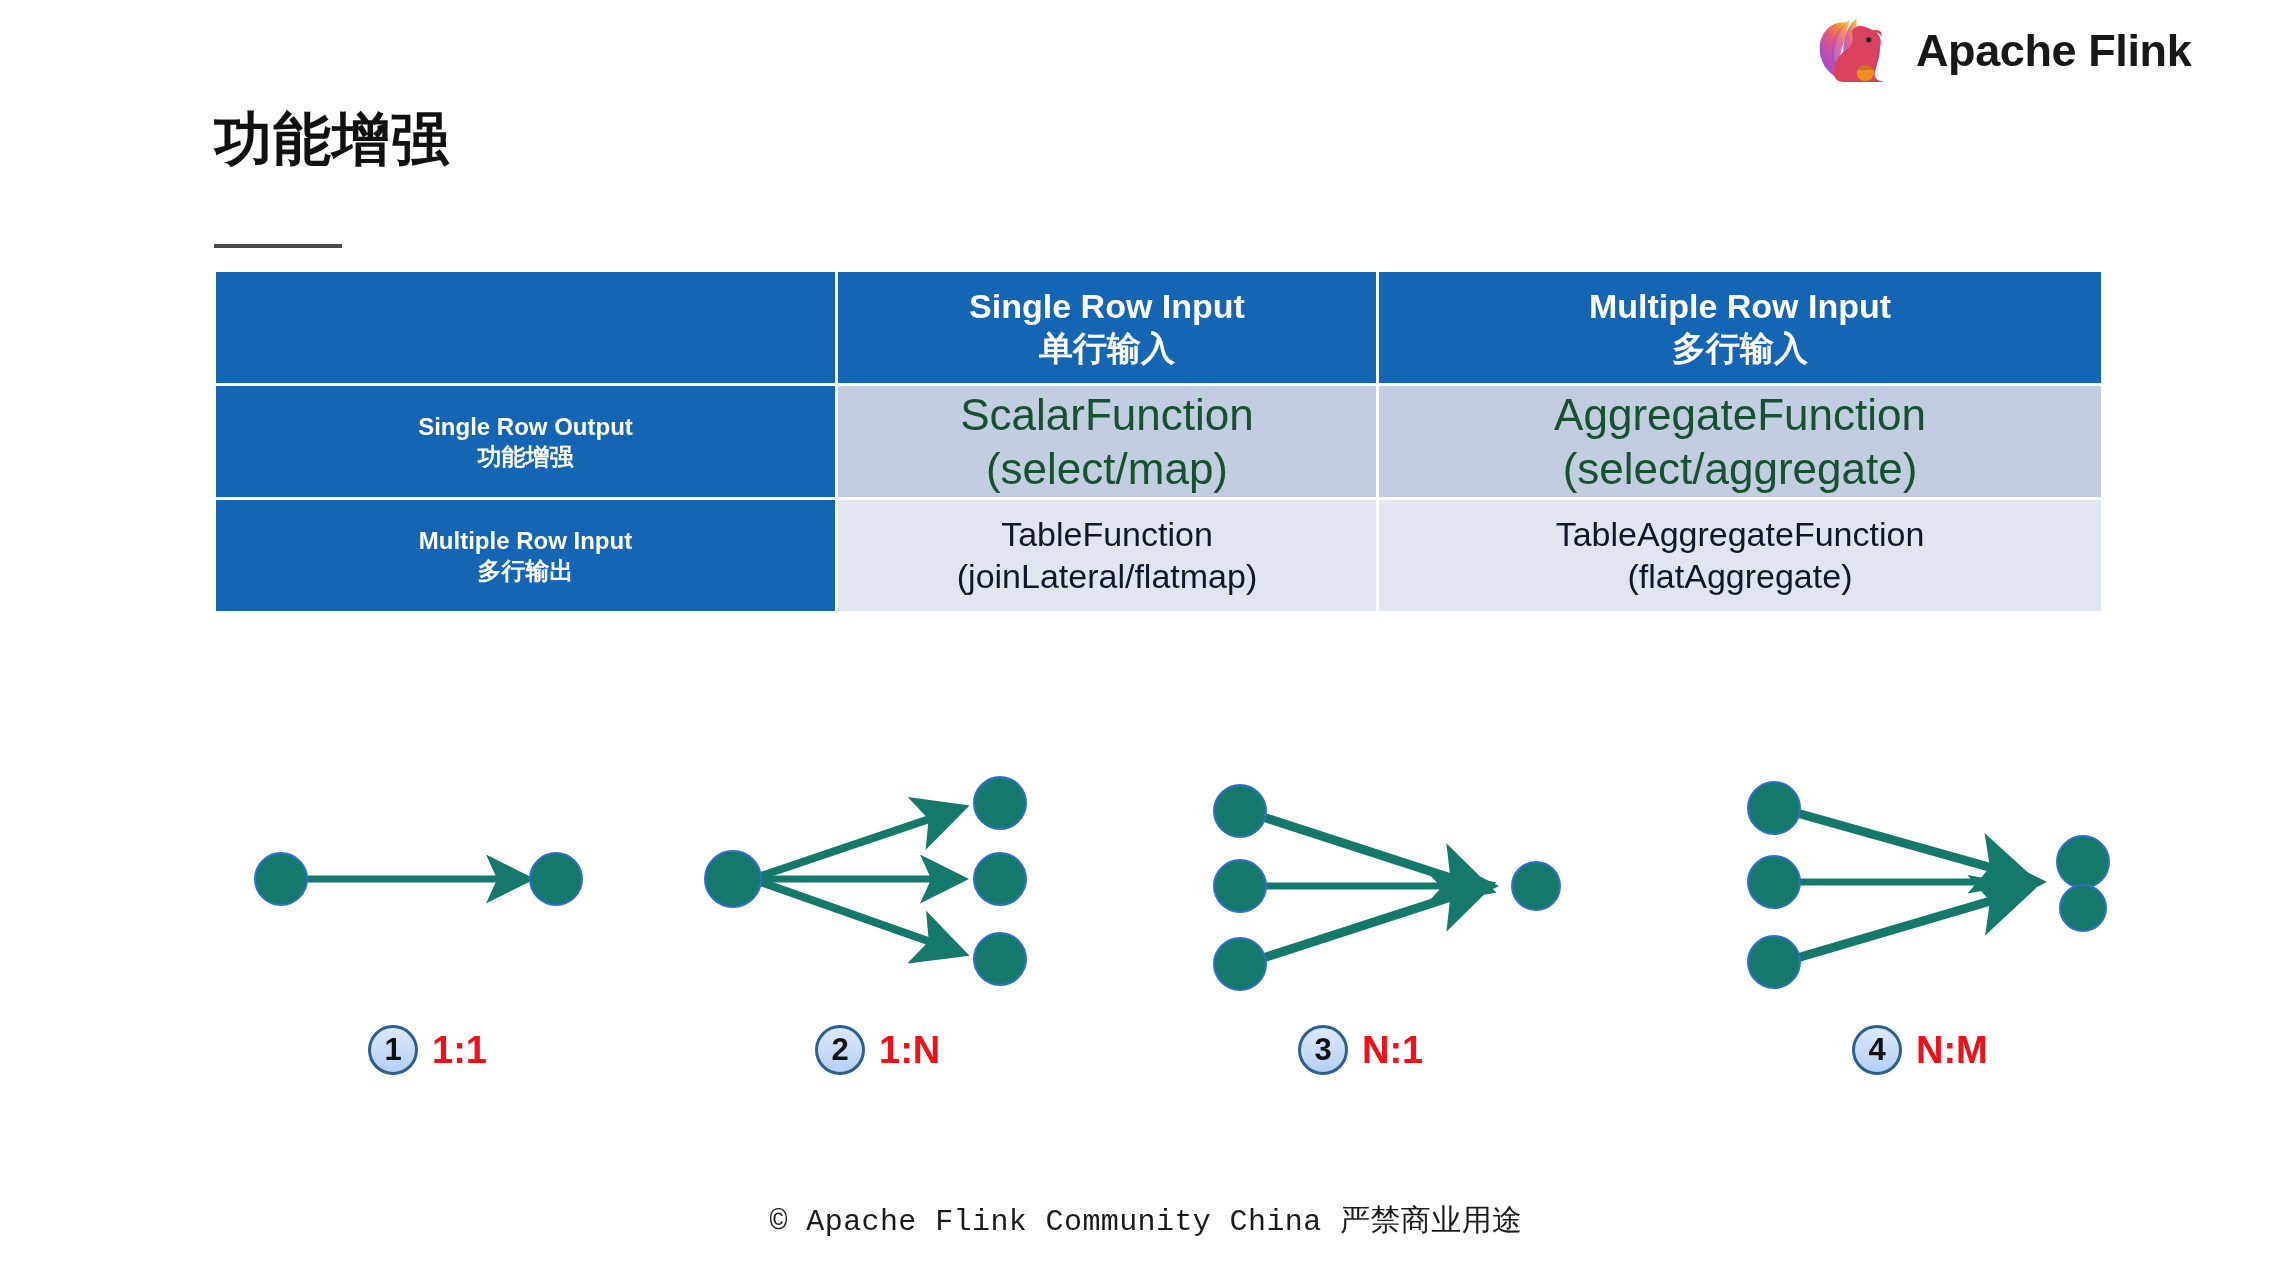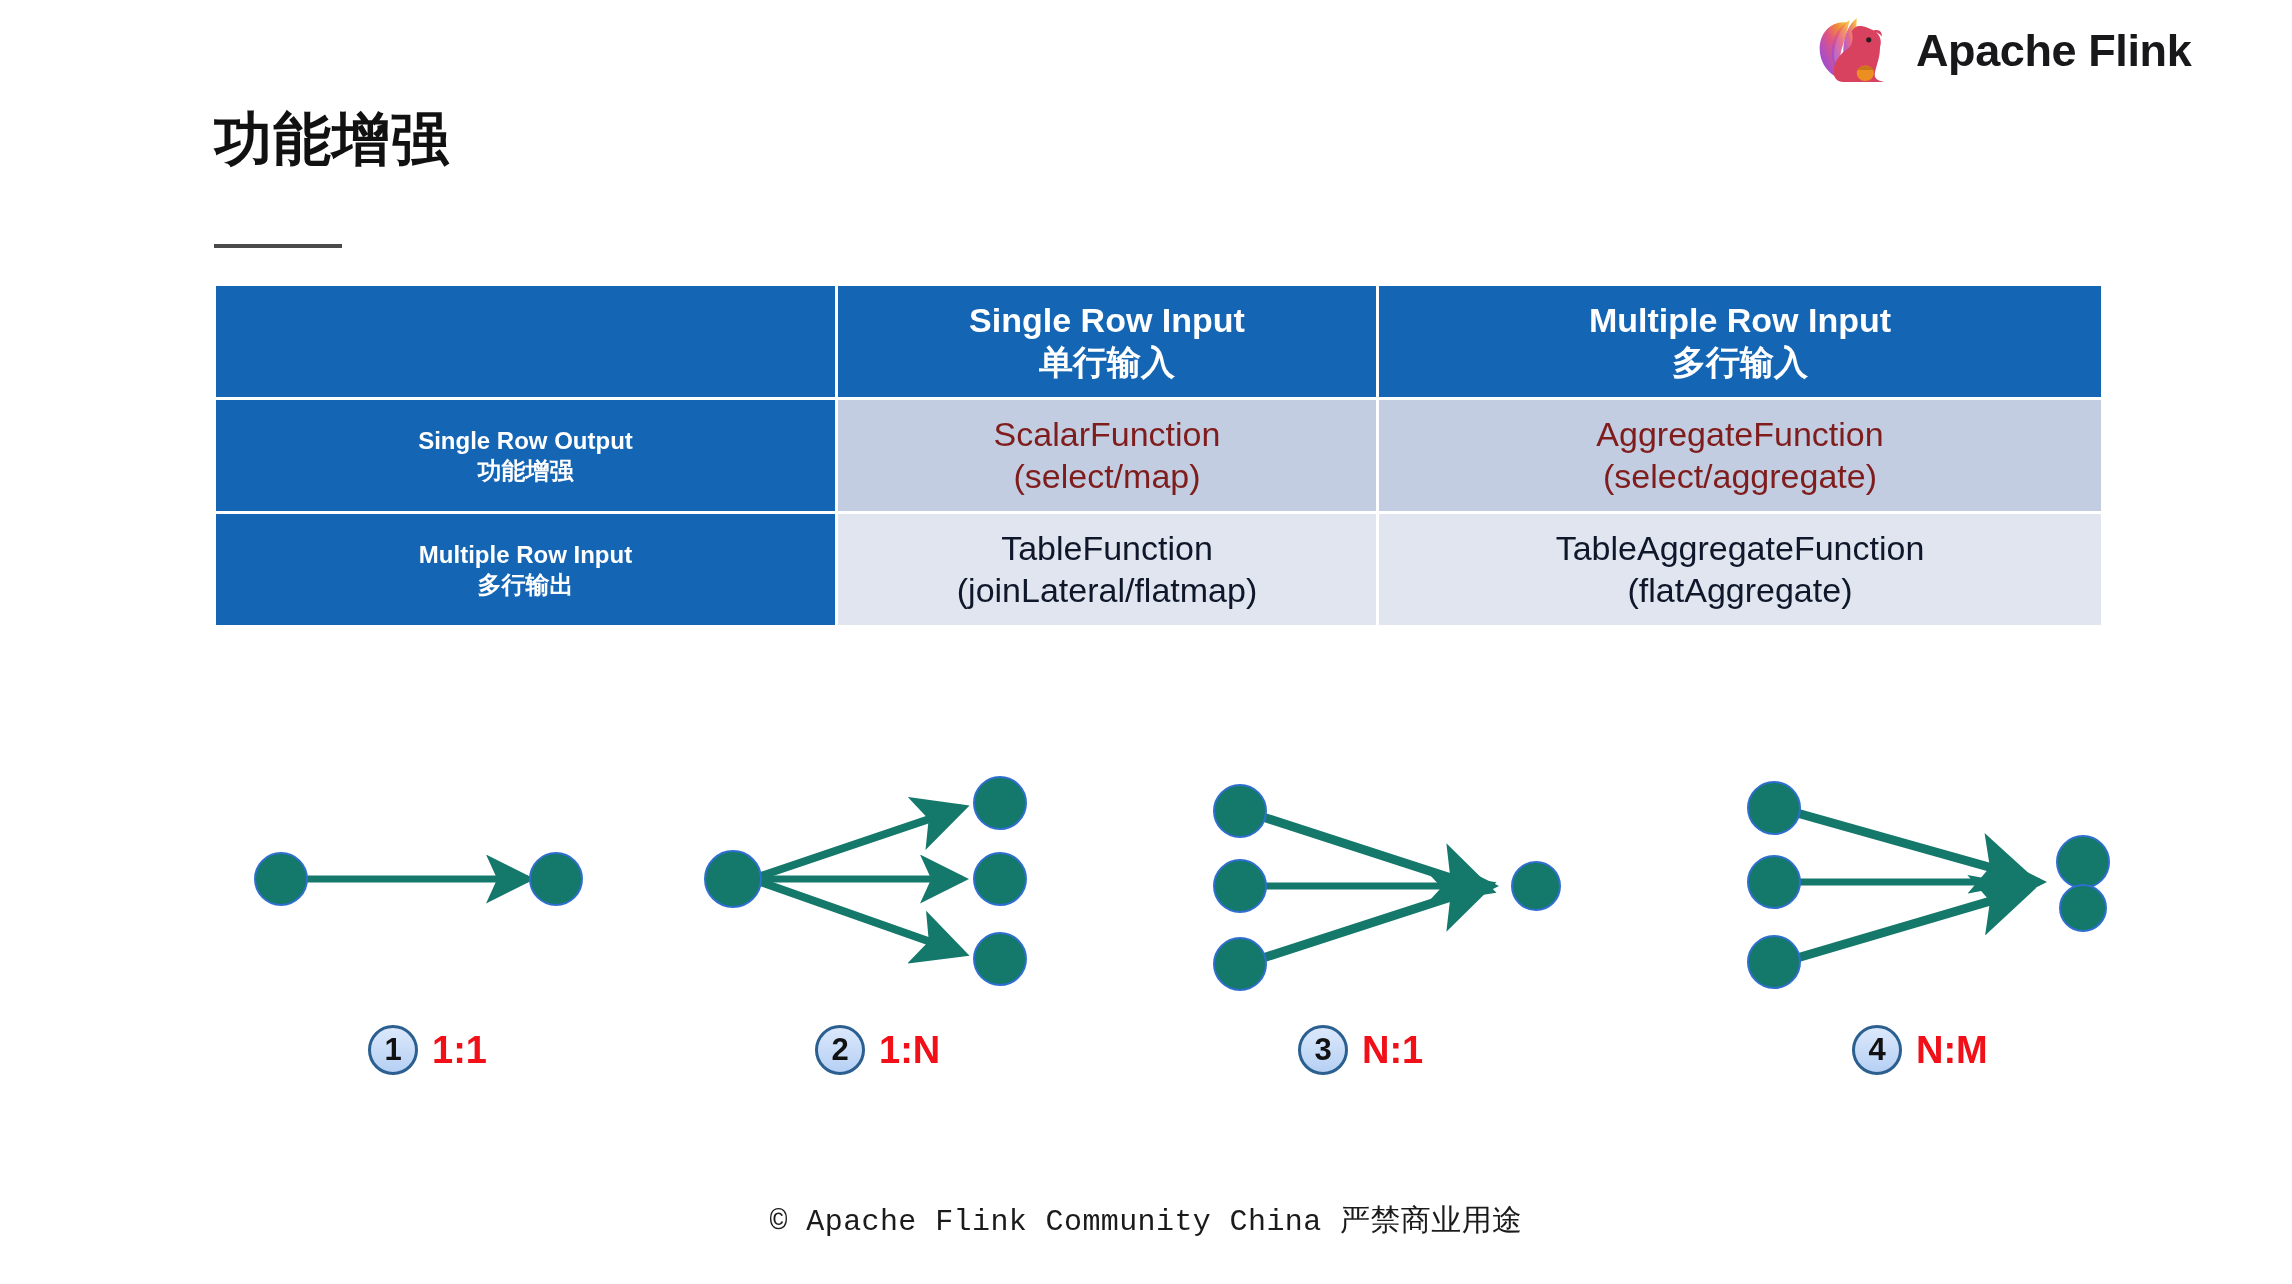--- a/index.html
+++ b/index.html
@@ -54,21 +54,21 @@
     top: 244px;
     width: 128px;
     height: 4px;
     background: #4a4a4a;
   }
 
   
   #matrix-table {
     position: absolute;
     left: 213px;
-    top: 283px;
+    top: 269px;
     width: 1882px;
     border-collapse: separate;
     border-spacing: 3px;
     table-layout: fixed;
   }
   #matrix-table td {
     padding: 0;
     vertical-align: middle;
     text-align: center;
   }
@@ -88,22 +88,22 @@
   .rowlabel {
     background: #1565b5;
     color: #ffffff;
     font-weight: bold;
     font-size: 24px;
     line-height: 1.22;
     height: 111px;
   }
   .cell-a {
     background: #c2cde2;
-    color: #7f1d1d;
-    font-size: 34px;
+    color: #14532d;
+    font-size: 44px;
     line-height: 1.22;
     height: 111px;
   }
   .cell-b {
     background: #e0e5ef;
     color: #0f172a;
     font-size: 34px;
     line-height: 1.22;
     height: 111px;
   }

